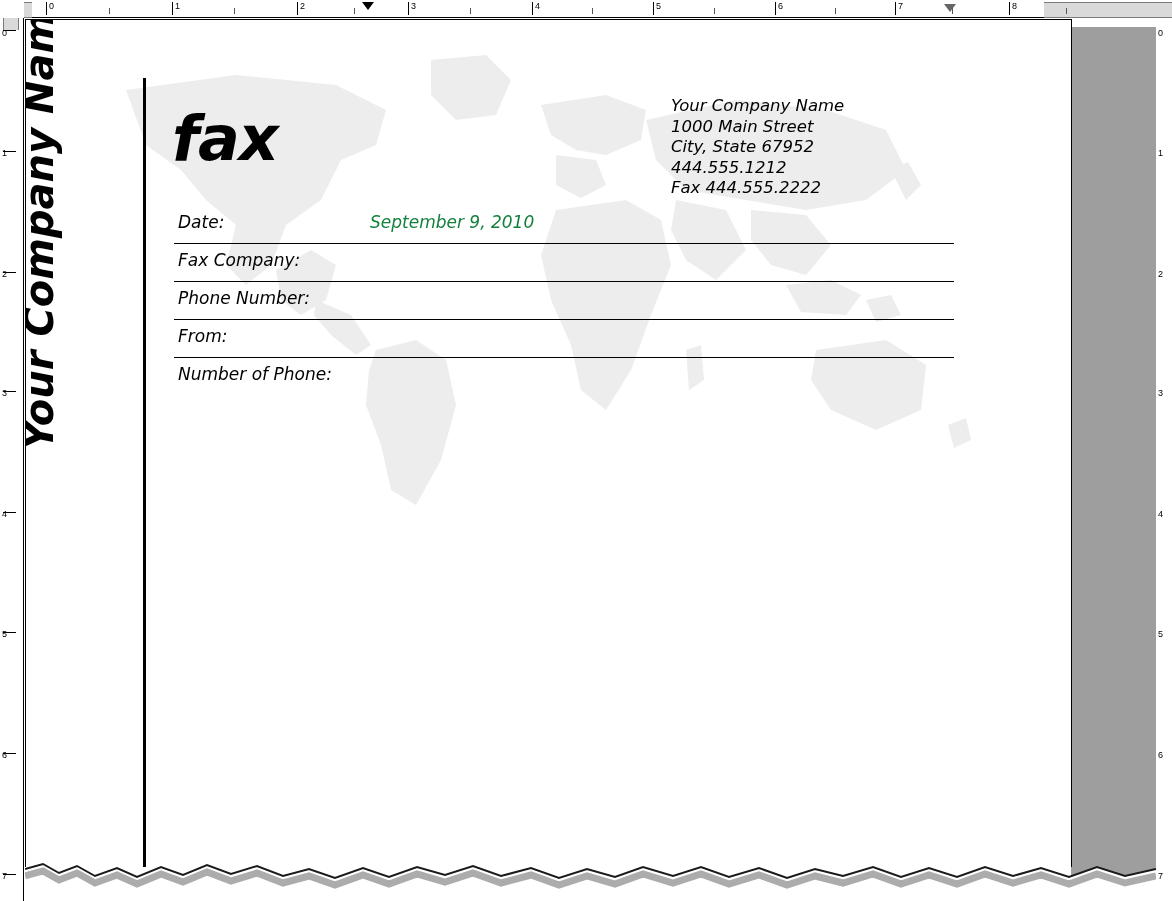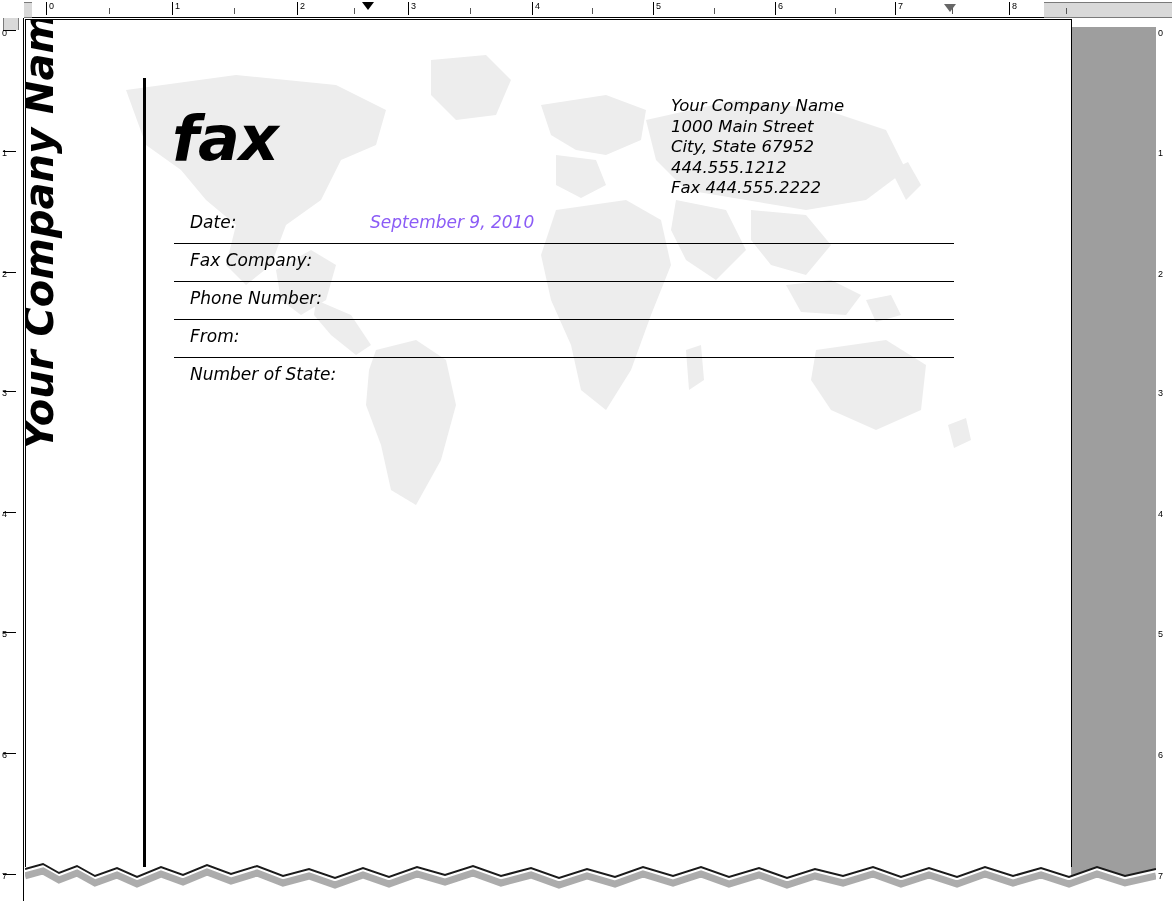--- a/index.html
+++ b/index.html
@@ -223,32 +223,32 @@
     width: 780px;
   }
   .frow {
     position: relative;
     height: 37px;
     border-bottom: 1px solid #000000;
   }
   .frow:last-child { border-bottom: none; }
   .flabel {
     position: absolute;
-    left: 16px;
+    left: 4px;
     top: 6px;
     font-size: 17px;
     color: #000000;
     font-family: "DejaVu Sans", sans-serif;
   }
   .fvalue {
     position: absolute;
     left: 196px;
     top: 6px;
     font-size: 17px;
-    color: #8b5cf6;
+    color: #15803d;
     font-family: "DejaVu Sans", sans-serif;
   }
   .caret {
     position: absolute;
     left: 197px;
     top: 3px;
     width: 1px;
     height: 21px;
     background: #000000;
   }
@@ -394,21 +394,21 @@
         </div>
         <div class="frow">
           <span class="flabel">Phone Number:</span>
           <span class="fvalue"></span>
         </div>
         <div class="frow">
           <span class="flabel">From:</span>
           <span class="fvalue"></span>
         </div>
         <div class="frow">
-          <span class="flabel">Number of State:</span>
+          <span class="flabel">Number of Phone:</span>
           <span class="fvalue"></span>
         </div>
       </div>
 
     </div>
 
     <div class="torn-bottom">
       <svg viewBox="0 0 1131 46" width="1131" height="46" xmlns="http://www.w3.org/2000/svg" preserveAspectRatio="none">
         <path d="M0,14 L18,9 L34,18 L52,11 L70,21 L92,13 L112,22 L136,12 L158,20 L182,10 L206,19 L232,11 L258,21 L284,14 L310,23 L338,13 L364,22 L392,12 L420,20 L448,11 L476,21 L506,13 L534,23 L562,14 L590,22 L618,12 L648,21 L676,12 L704,22 L734,13 L762,23 L790,14 L818,21 L848,12 L876,22 L904,13 L932,22 L960,12 L988,21 L1016,13 L1044,22 L1072,12 L1100,21 L1131,14 L1131,46 L0,46 Z" fill="#ffffff"></path>
         <path d="M0,14 L18,9 L34,18 L52,11 L70,21 L92,13 L112,22 L136,12 L158,20 L182,10 L206,19 L232,11 L258,21 L284,14 L310,23 L338,13 L364,22 L392,12 L420,20 L448,11 L476,21 L506,13 L534,23 L562,14 L590,22 L618,12 L648,21 L676,12 L704,22 L734,13 L762,23 L790,14 L818,21 L848,12 L876,22 L904,13 L932,22 L960,12 L988,21 L1016,13 L1044,22 L1072,12 L1100,21 L1131,14" fill="none" stroke="#9e9e9e" stroke-width="7" opacity="0.85" transform="translate(0,7)"></path>

